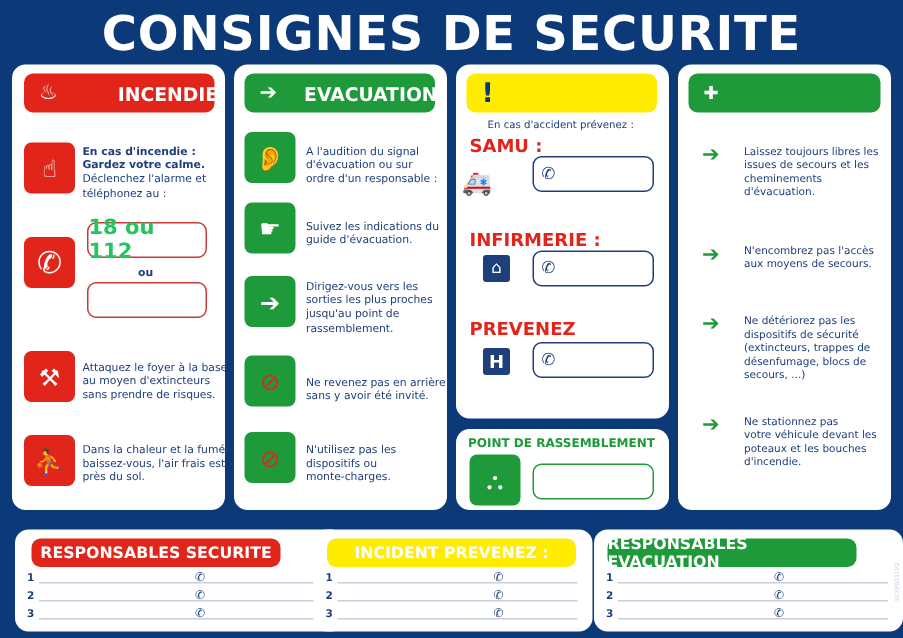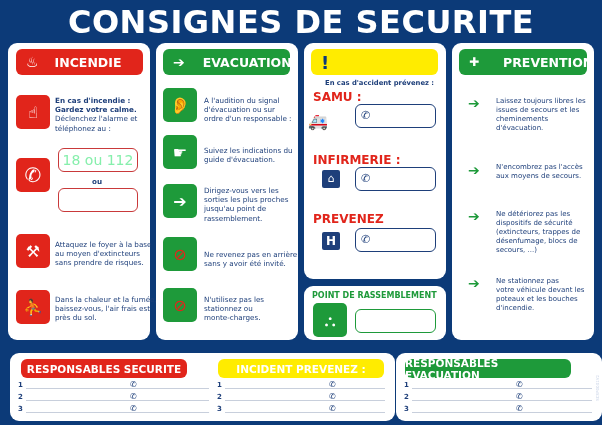--- a/index.html
+++ b/index.html
@@ -4,21 +4,21 @@
 <style>
 *{box-sizing:border-box;margin:0;padding:0}
 html,body{width:602px;height:425px;overflow:hidden}
 body{background:#0c3a78;font-family:"DejaVu Sans",sans-serif;position:relative;color:#1e3f7a}
 .title{position:absolute;left:0;top:2px;width:602px;text-align:center;color:#fff;font-size:32px;font-weight:bold;letter-spacing:0.5px;line-height:40px}
 .panel{position:absolute;background:#fff;border-radius:9px}
 .hdr{position:absolute;border-radius:6px;color:#fff;font-weight:bold;font-size:12.5px;display:flex;align-items:center}
 .red{background:#e1251b}.green{background:#1e9a3a}.yellow{background:#ffec00;color:#0c3a78}
 .iconbox{position:absolute;width:34px;height:34px;border-radius:5px;display:flex;align-items:center;justify-content:center;color:#fff}
 .txt{position:absolute;font-size:7.2px;line-height:9.2px;color:#1e3f7a}
-.numbox{position:absolute;border:1.5px solid #c9393a;border-radius:6px;display:flex;align-items:center;justify-content:center;color:#86efac;font-weight:normal;font-size:14px}
+.numbox{position:absolute;border:1.5px solid #c9393a;border-radius:6px;display:flex;align-items:center;justify-content:center;color:#22c55e;font-weight:bold;font-size:14px}
 .lbl{position:absolute;font-weight:bold;color:#e1251b;font-size:12px}
 .phonebox{position:absolute;border:1.5px solid #1e3f7a;border-radius:6px;height:24px}
 .phonebox .ph{position:absolute;left:5px;top:4px;font-size:11px;color:#1e3f7a}
 .arrow{position:absolute;color:#1e9a3a;font-size:14px;font-weight:bold}
 .prev-txt{position:absolute;left:496px;font-size:7px;line-height:9px;width:100px;color:#1e3f7a}
 .bpanel{position:absolute;background:#fff;border-radius:9px;top:353px;height:68px}
 .bhdr{position:absolute;top:6px;height:19px;border-radius:6px;color:#fff;font-weight:bold;font-size:10.5px;display:flex;align-items:center;justify-content:center}
 .row{position:absolute;left:8px;right:10px;height:10px;font-size:7px;font-weight:bold;color:#1e3f7a}
 .row .n{position:absolute;left:0;top:0}
 .row .line{position:absolute;left:8px;right:0;top:7px;border-bottom:1px solid #c8cfdc}
@@ -26,21 +26,21 @@
 .code{position:absolute;right:2px;top:375px;font-size:4px;color:#c8d2e6;writing-mode:vertical-rl;transform:rotate(180deg)}
 </style>
 </head>
 <body>
 
 <div class="title">CONSIGNES DE SECURITE</div>
 
 <div class="panel" style="left:8px;top:43px;width:142px;height:297px"></div>
 <div class="hdr red" style="left:16px;top:49px;width:127px;height:26px">
   <span style="margin-left:10px;font-size:14px">♨</span>
-  <span style="margin-left:16px">INCENDIE</span>
+  <span style="margin-left:40px">INCENDIE</span>
 </div>
 <div class="iconbox red" style="left:16px;top:95px">☝</div>
 <div class="txt" style="left:55px;top:96px">
   <div style="font-weight:bold">En cas d'incendie :</div>
   <div style="font-weight:bold">Gardez votre calme.</div>
   <div>Déclenchez l'alarme et</div>
   <div>téléphonez au :</div>
 </div>
 <div class="iconbox red" style="left:16px;top:158px;font-size:20px">✆</div>
 <div class="numbox" style="left:58px;top:148px;width:80px;height:24px">
@@ -85,29 +85,29 @@
     <div>rassemblement.</div>
   </div>
 <div class="iconbox green" style="left:163px;top:237px;color:#e1251b">⊘</div>
 <div class="txt" style="left:204px;top:250px">
     <div>Ne revenez pas en arrière</div>
     <div>sans y avoir été invité.</div>
   </div>
 <div class="iconbox green" style="left:163px;top:288px;color:#e1251b">⊘</div>
 <div class="txt" style="left:204px;top:295px">
     <div>N'utilisez pas les</div>
-    <div>stationnez ou</div>
+    <div>dispositifs ou</div>
     <div>monte-charges.</div>
   </div>
 
 <div class="panel" style="left:304px;top:43px;width:142px;height:236px"></div>
 <div class="hdr yellow" style="left:311px;top:49px;width:127px;height:26px">
   <span style="margin-left:10px;font-size:18px">!</span>
 </div>
-<div class="txt" style="left:325px;top:79px;font-weight:bold;font-size:6.8px">En cas d'accident prévenez :</div>
+<div class="txt" style="left:325px;top:79px;font-weight:normal;font-size:6.8px">En cas d'accident prévenez :</div>
 <div class="lbl" style="left:313px;top:90px">SAMU :</div>
 <div style="position:absolute;left:308px;top:112px;font-size:16px;color:#1e3f7a">🚑</div>
 <div class="phonebox" style="left:355px;top:104px;width:81px">
     <span class="ph">✆</span>
   </div>
 <div class="lbl" style="left:313px;top:153px">INFIRMERIE :</div>
 <div style="position:absolute;left:322px;top:170px;width:18px;height:18px;background:#1e3f7a;border-radius:2px;color:#fff;font-size:11px;text-align:center;line-height:18px">⌂</div>
 <div class="phonebox" style="left:355px;top:167px;width:81px">
     <span class="ph">✆</span>
   </div>
@@ -118,21 +118,20 @@
   </div>
 
 <div class="panel" style="left:304px;top:286px;width:142px;height:54px"></div>
 <div style="position:absolute;left:312px;top:291px;font-size:8px;font-weight:bold;color:#1e9a3a">POINT DE RASSEMBLEMENT</div>
 <div class="iconbox green" style="left:313px;top:303px;width:34px;height:34px">⛬</div>
 <div style="position:absolute;left:355px;top:309px;width:81px;height:24px;border:1.5px solid #1e9a3a;border-radius:6px"></div>
 
 <div class="panel" style="left:452px;top:43px;width:142px;height:297px"></div>
 <div class="hdr green" style="left:459px;top:49px;width:128px;height:26px">
   <span style="margin-left:10px;font-size:12px">✚</span>
-  <span style="margin-left:24px">PREVENTION</span>
 </div>
 <div class="arrow" style="left:468px;top:95px">➔</div>
 <div class="prev-txt" style="top:97px">
     <div>Laissez toujours libres les</div>
     <div>issues de secours et les</div>
     <div>cheminements</div>
     <div>d'évacuation.</div>
   </div>
 <div class="arrow" style="left:468px;top:162px">➔</div>
 <div class="prev-txt" style="top:163px">

